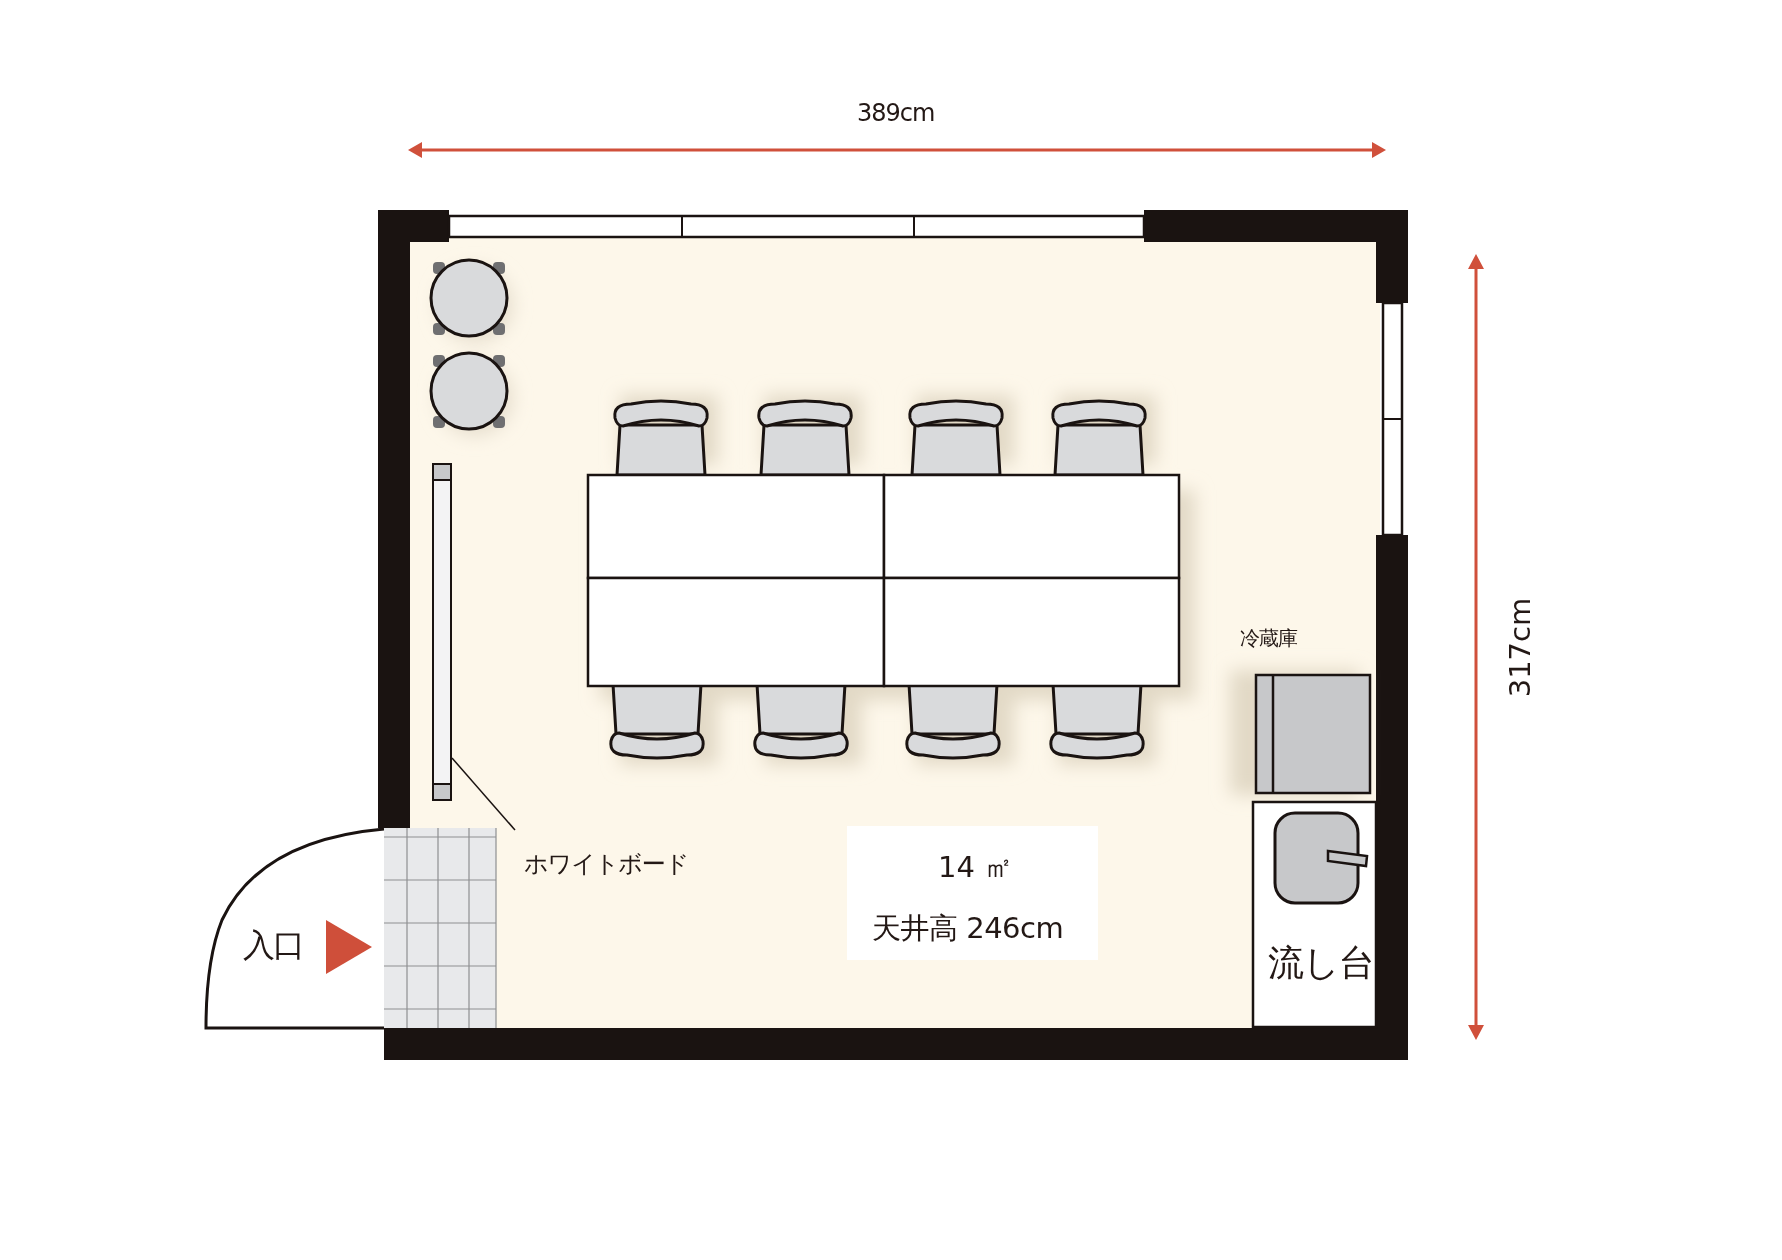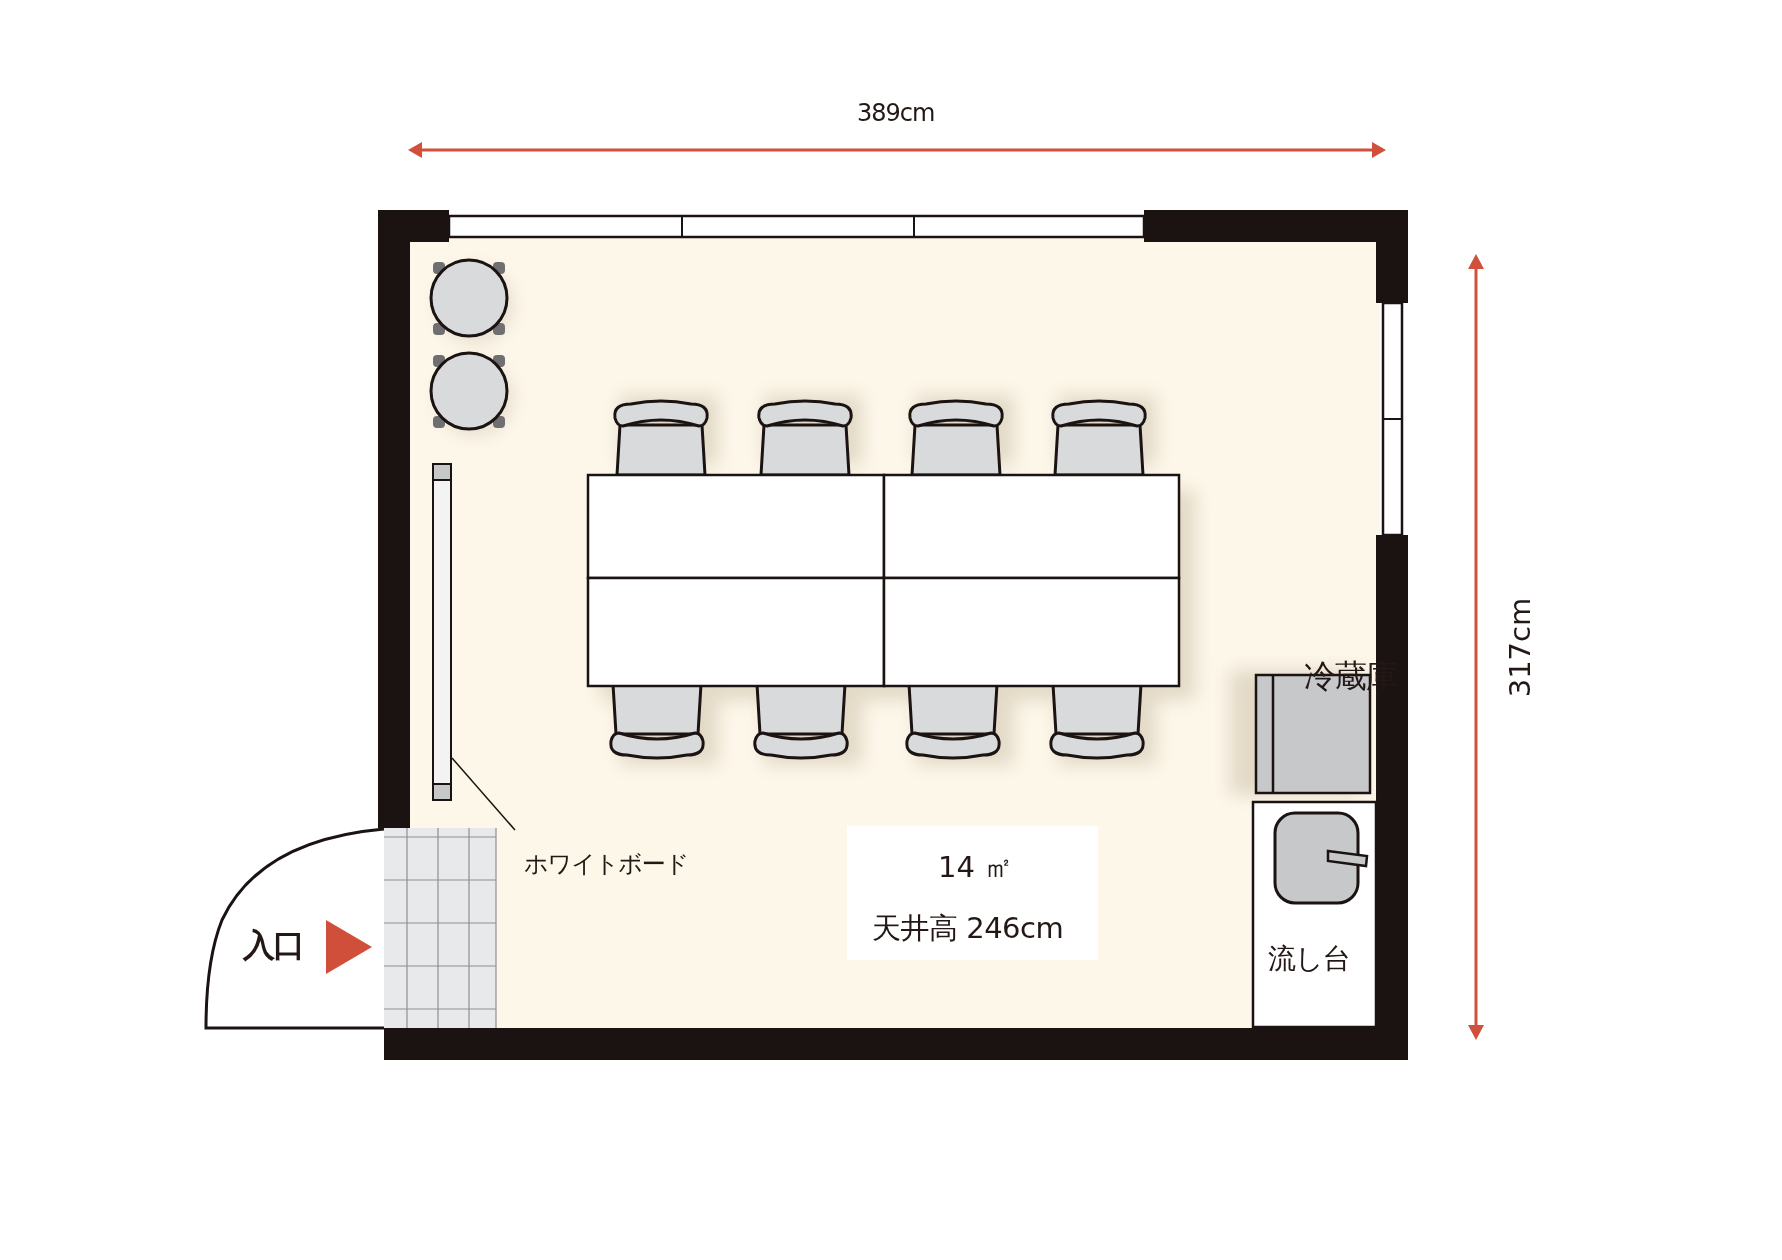--- a/index.html
+++ b/index.html
@@ -170,21 +170,21 @@
 
   <polygon points="326,920 372,947 326,974" fill="#cf4f3a"></polygon>
 </svg>
 
 <div class="abs-text" style="left:857px; top:101px; font-size:24px; letter-spacing:-1px;">389cm</div>
 
 <div class="abs-text" style="left:1470px; top:633px; font-size:29px; transform:rotate(-90deg); transform-origin:50% 50%; width:100px; text-align:center;">317cm</div>
 
 <div class="abs-text" style="left:524px; top:824px; font-size:24px; letter-spacing:-1px;margin-top:28px;">ホワイトボード</div>
 
-<div class="abs-text" style="left:1304px; top:628px; font-size:32px; letter-spacing:-1px;margin-top:32px;">冷蔵庫</div>
+<div class="abs-text" style="left:1240px; top:628px; font-size:20px; letter-spacing:-1px;">冷蔵庫</div>
 
-<div class="abs-text" style="left:1268px; top:945px; font-size:28px; letter-spacing:-1px;text-align:center;">流し台</div>
+<div class="abs-text" style="left:1268px; top:945px; font-size:36px; letter-spacing:-1px;text-align:center;">流し台</div>
 
-<div class="abs-text" style="left:243px; top:929px; font-size:32px; letter-spacing:-2px;font-weight:bold;">入口</div>
+<div class="abs-text" style="left:243px; top:929px; font-size:32px; letter-spacing:-2px;">入口</div>
 
 <div class="abs-text" style="left:929px; top:853px; font-size:29px;margin-left:9px;">14 ㎡</div>
 
 <div class="abs-text" style="left:872px; top:904px; font-size:29px; letter-spacing:-0.5px;margin-top:10px;">天井高 246cm</div>
 
 </body></html>

